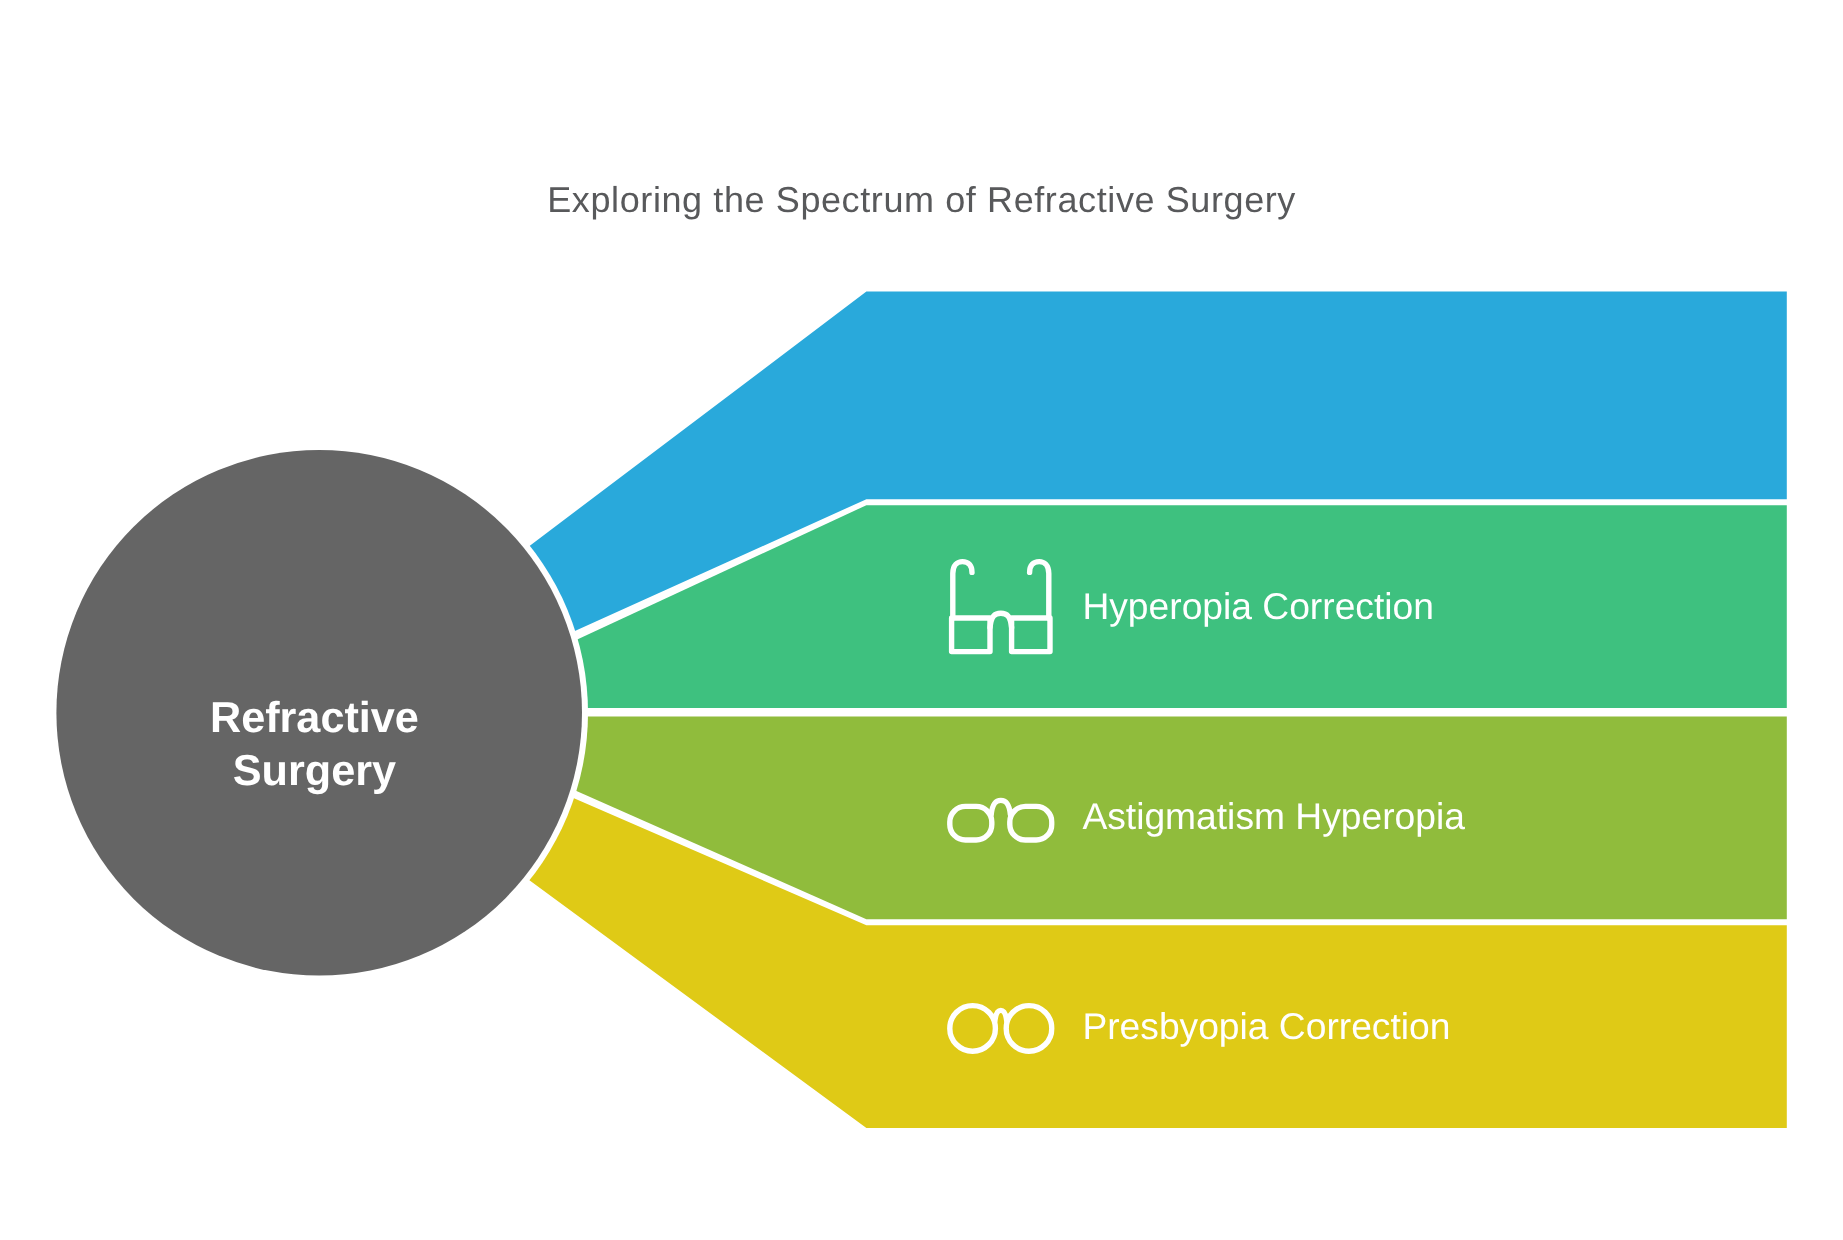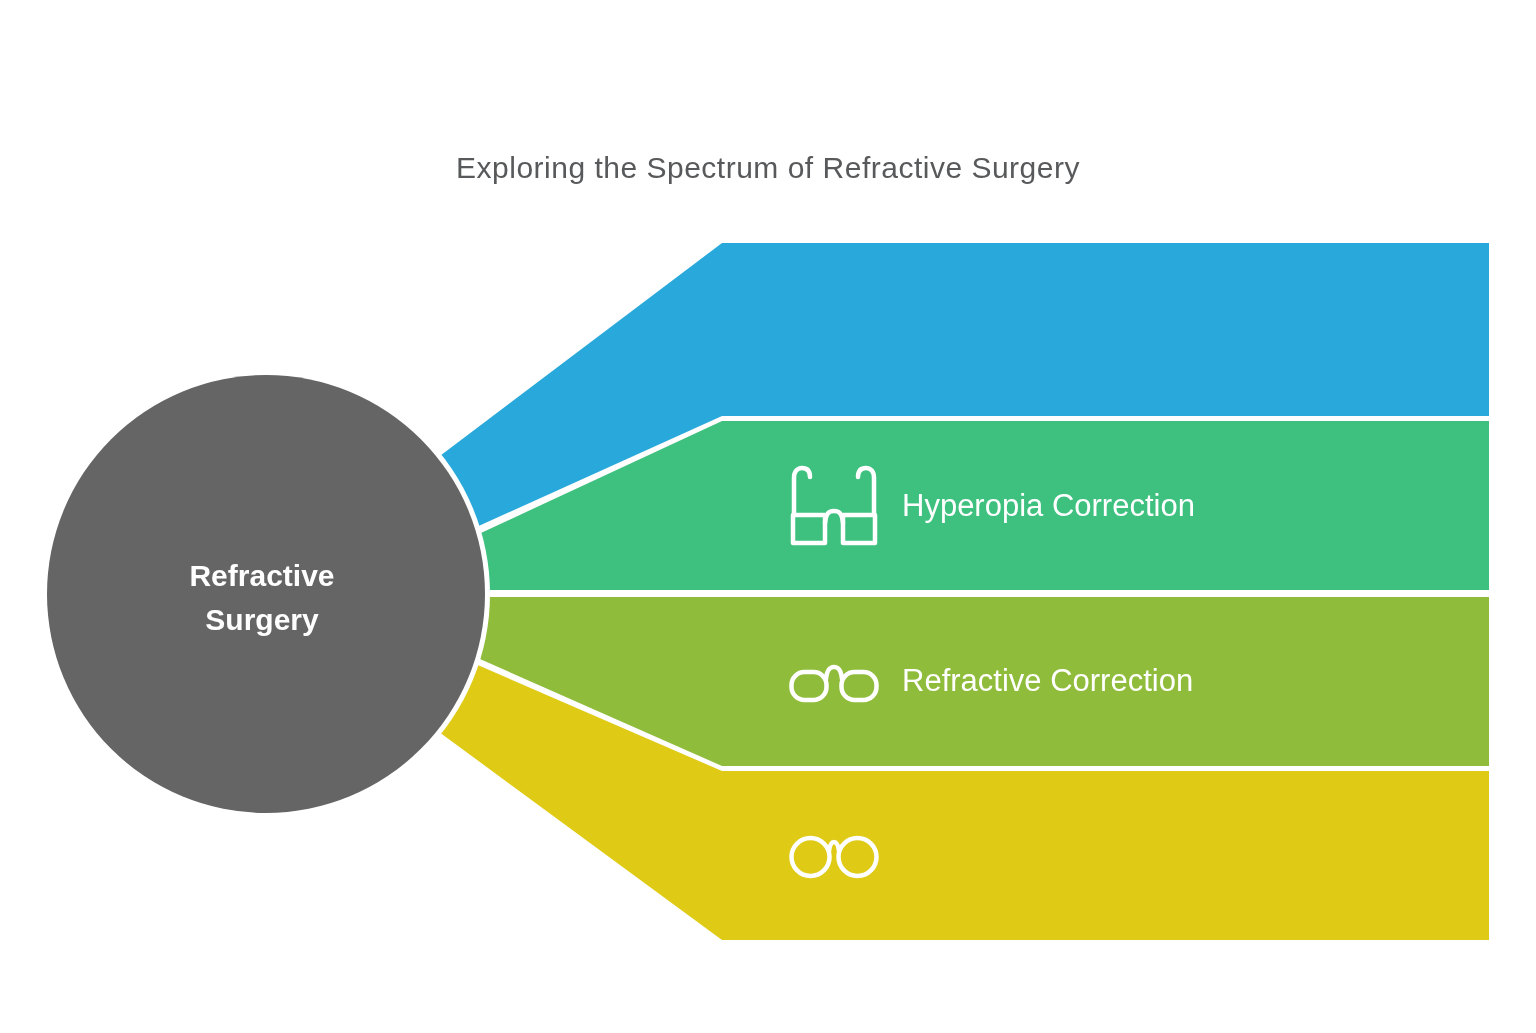--- a/index.html
+++ b/index.html
@@ -27,24 +27,24 @@
     width: 1536px;
     text-align: center;
     font-size: 30px;
     color: #58595B;
     letter-spacing: 0.5px;
     margin-top: 44px;
   }
   .center-label {
     position: absolute;
     left: 152px;
-    top: 554px;
+    top: 576px;
     width: 220px;
     text-align: center;
-    font-size: 30px;
+    font-size: 36px;
     font-weight: bold;
     line-height: 44px;
     color: #ffffff;
   }
   .branch-row {
     position: absolute;
     left: 789px;
     height: 80px;
     display: flex;
     align-items: center;
@@ -102,24 +102,25 @@
     </svg>
     <span class="branch-label">Hyperopia Correction</span>
   </div>
 
   <div class="branch-row row-astigmatism">
     <svg class="icon" width="90" height="46" viewBox="0 0 90 46">
       <rect x="2.5" y="14" width="35" height="28" rx="13" ry="13"></rect>
       <rect x="52.5" y="14" width="35" height="28" rx="13" ry="13"></rect>
       <path d="M37,21 C38,11 41,9 45,9 C49,9 52,11 53,21"></path>
     </svg>
-    <span class="branch-label">Refractive Correction</span>
+    <span class="branch-label">Astigmatism Hyperopia</span>
   </div>
 
   <div class="branch-row row-presbyopia">
     <svg class="icon" width="90" height="46" viewBox="0 0 90 46">
       <circle cx="21.5" cy="24" r="19"></circle>
       <circle cx="68.5" cy="24" r="19"></circle>
       <path d="M40,18 C41,10 43,9 45,9 C47,9 49,10 50,18"></path>
     </svg>
+    <span class="branch-label">Presbyopia Correction</span>
   </div>
 
 </div>
 
 </body></html>

